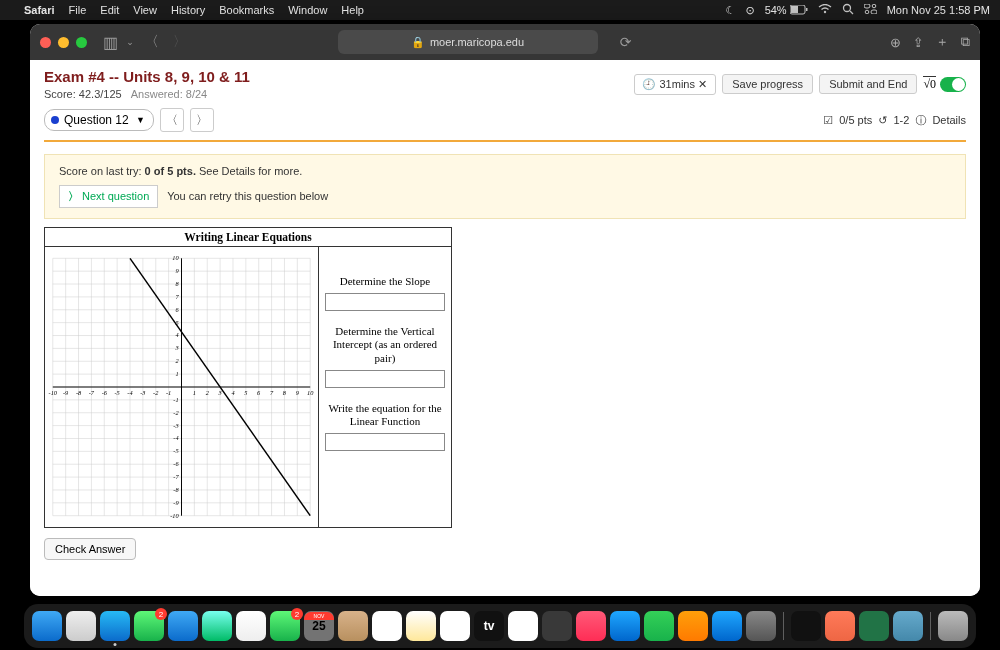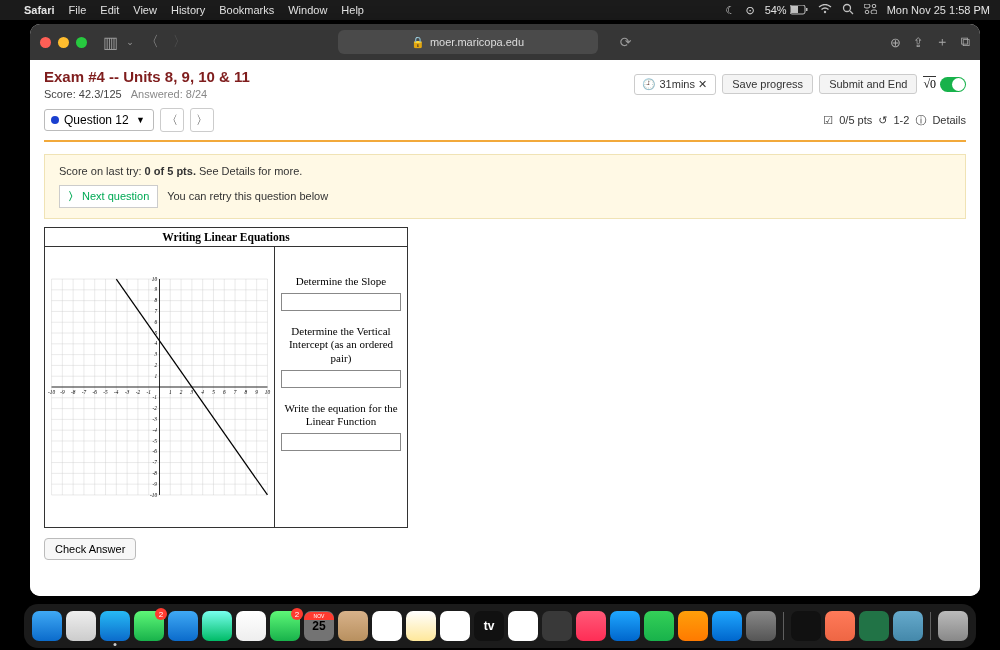--- a/index.html
+++ b/index.html
@@ -27,33 +27,33 @@
   .examhdr h1 { font-size:15px; font-weight:700; color:#7f1d1d; }
   .examhdr .scores { font-size:11px; color:#444; margin-top:3px;}
   .examhdr .scores .ans{color:#888; margin-left:6px;}
   .hdrbtns { margin-left:auto; display:flex; gap:6px; align-items:center; }
   .pillbtn { background:#f4f4f4; border:1px solid #ccc; border-radius:3px; padding:3px 9px; font-size:11px; color:#333; }
   .timer { border:1px solid #ccc; border-radius:3px; padding:3px 8px; font-size:11px; color:#333; display:flex; align-items:center; gap:3px;}
   .eqtoggle { display:flex; align-items:center; gap:4px; font-size:12px; font-family: "Times New Roman", serif;}
   .toggleswitch { width:26px; height:15px; background:#18b24b; border-radius:8px; position:relative;}
   .toggleswitch::after{content:"";position:absolute;right:1px;top:1px;width:13px;height:13px;background:#fff;border-radius:50%;}
   .qnav { padding: 4px 14px 8px; display:flex; align-items:center; gap:6px; }
-  .qsel { border:1px solid #bbb; border-radius:3px; padding:3px 8px 3px 6px; font-size:12px; display:flex; align-items:center; gap:5px; min-width:110px;}
+  .qsel { border:1px solid #bbb; border-radius:10px; padding:3px 8px 3px 6px; font-size:12px; display:flex; align-items:center; gap:5px; min-width:110px;}
   .qsel .dot{width:8px;height:8px;background:#1a3fcf;border-radius:50%;}
   .qsel .caret{margin-left:auto; font-size:9px;}
   .navbtn { width:24px; height:24px; border:1px solid #ccc; border-radius:3px; display:flex; align-items:center; justify-content:center; font-size:12px; color:#333;}
   .qmeta { margin-left:auto; font-size:11px; color:#333; display:flex; align-items:center; gap:6px;}
   .accent { height:2px; background:#f2a93b; margin:0 14px;}
   .notice { margin: 12px 14px 8px; background:#fff9e5; border:1px solid #f0e3b5; padding:10px 14px; font-size:11px; color:#333;}
   .notice .line1{margin-bottom:8px;}
   .nextbtn { display:inline-block; border:1px solid #ccc; background:#fff; padding:3px 8px; font-size:11px; color:#0a5; margin-right:6px;}
   .nextbtn .chv{color:#0a5; font-weight:600; margin-right:3px;}
   .retry{color:#333;}
   
-  .problem { margin:0 14px; border:1px solid #333; width:364px; }
+  .problem { margin:0 14px; border:1px solid #333; width:408px; }
   .phdr { text-align:center; font-weight:700; font-size:11.5px; padding:3px 0; border-bottom:1px solid #333; font-family: Georgia, serif;}
   .pinstr { font-style:italic; font-size:11px; padding:4px 6px; border-bottom:1px solid #333; font-family: Georgia, serif; line-height:1.25;}
   .pbody { display:flex; }
   .graph { width:280px; height:280px; border-right:1px solid #333; background:#fff; }
   .inputs { flex:1; padding:10px 6px; text-align:center; font-family: Georgia, serif;}
   .inputs .lbl { font-size:11px; margin-top:14px; margin-bottom:4px; line-height:1.2;}
   .inputs .lbl:first-child{margin-top:18px;}
   .inputs input { width:120px; height:18px; border:1px solid #888; font-size:11px; padding:1px 3px;}
   .checkbtn { margin:10px 14px; border:1px solid #bbb; border-radius:4px; background:#f7f7f7; padding:4px 10px; font-size:11px; display:inline-block;}
   

